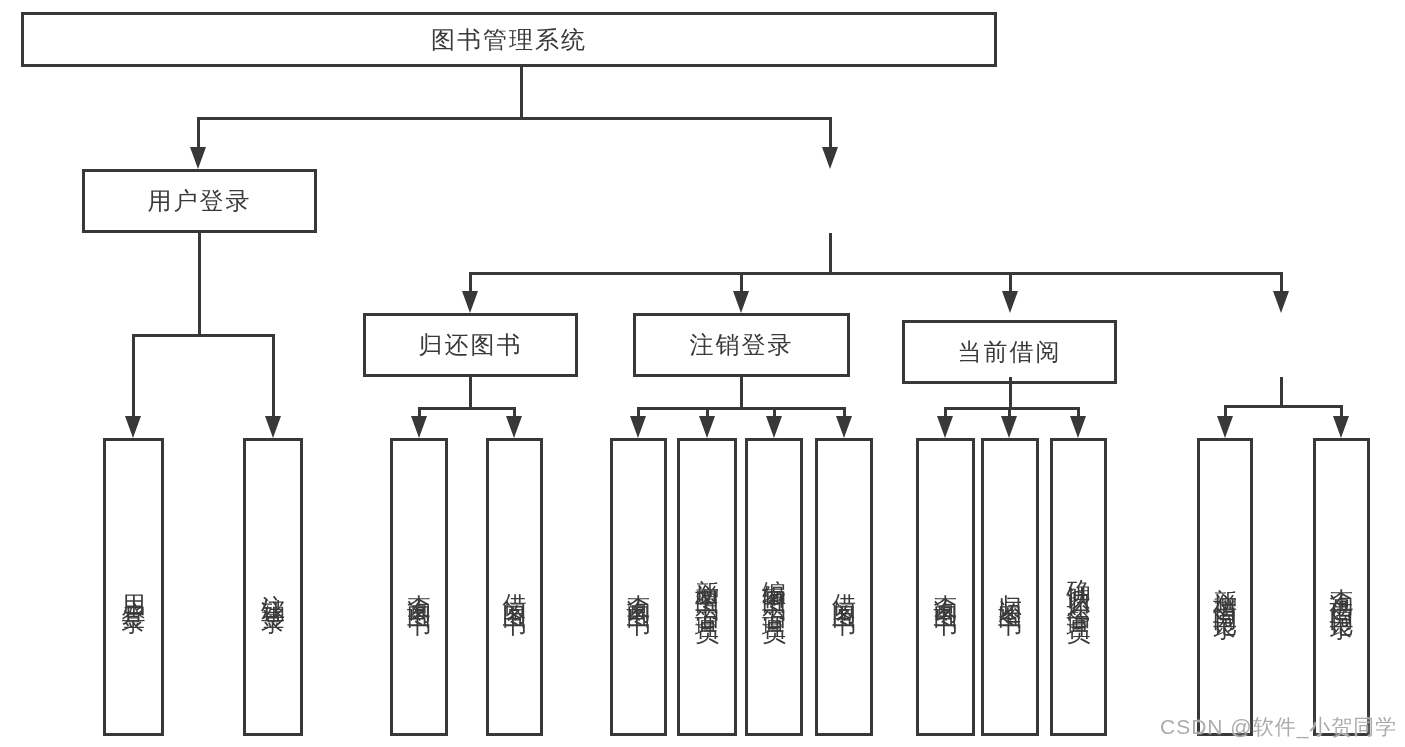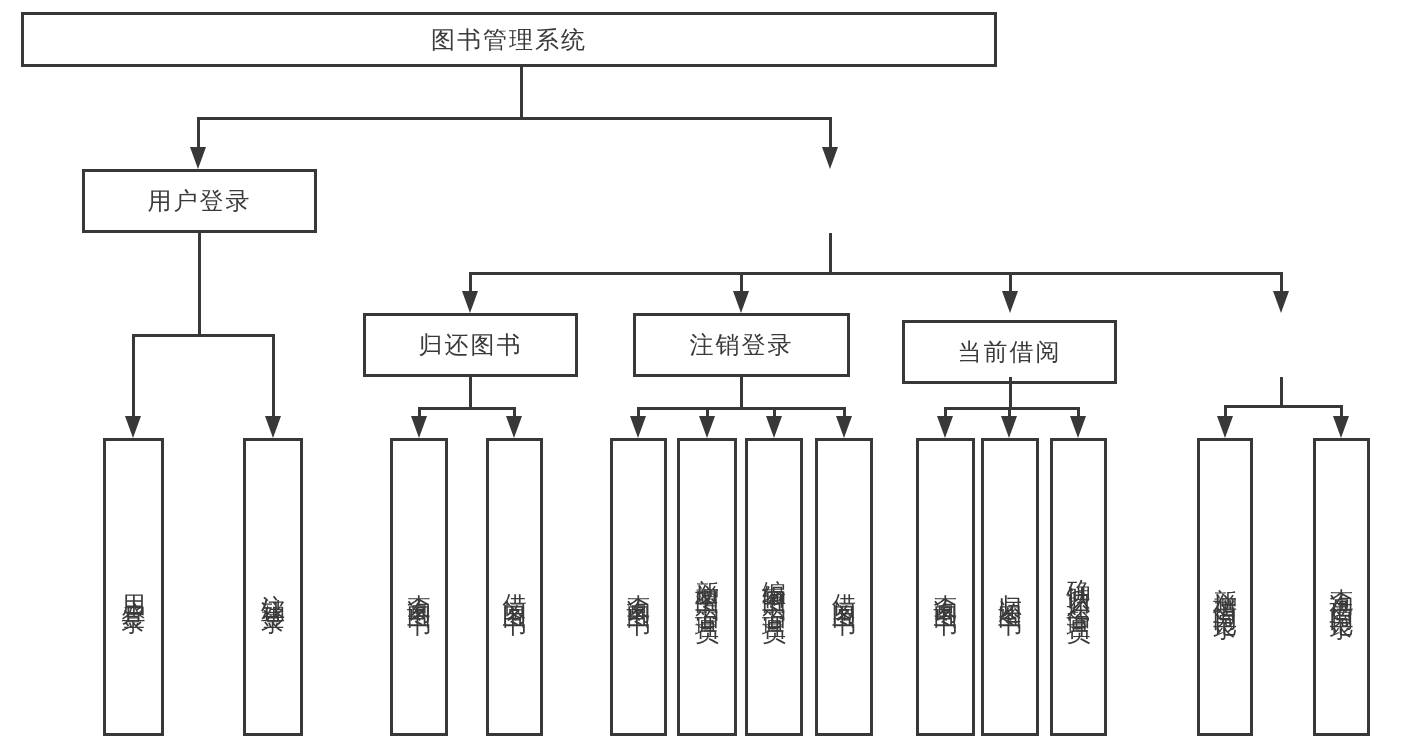--- a/index.html
+++ b/index.html
@@ -149,14 +149,15 @@
     <span class="label">确认归还（管理员）</span>
   </div>
 
   <div class="node leaf" style="left:1197px;top:438px;width:56px;height:298px;">
     <span class="label">新增借阅记录</span>
   </div>
   <div class="node leaf" style="left:1313px;top:438px;width:57px;height:298px;">
     <span class="label">查询借阅记录</span>
   </div>
 
+  <div class="watermark">CSDN @软件_小贺同学</div>
 
 </div>
 
 </body></html>

